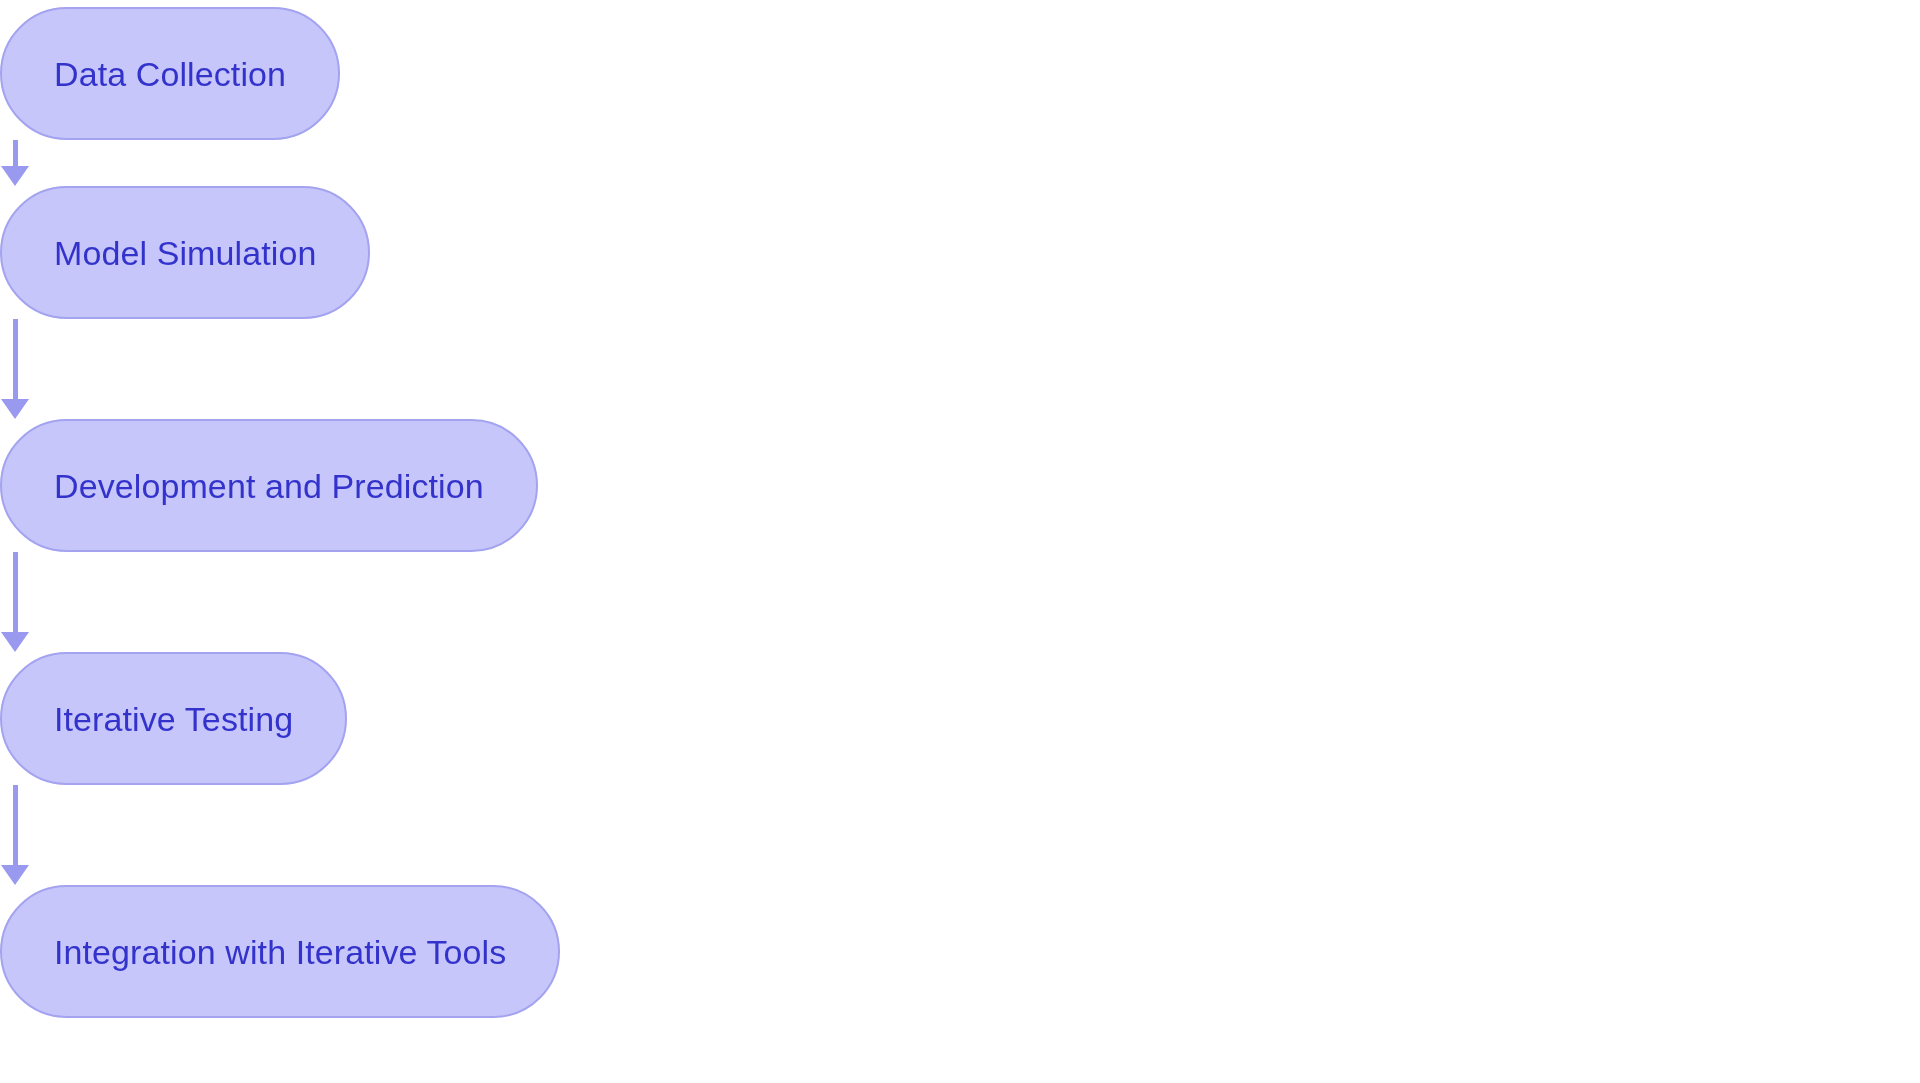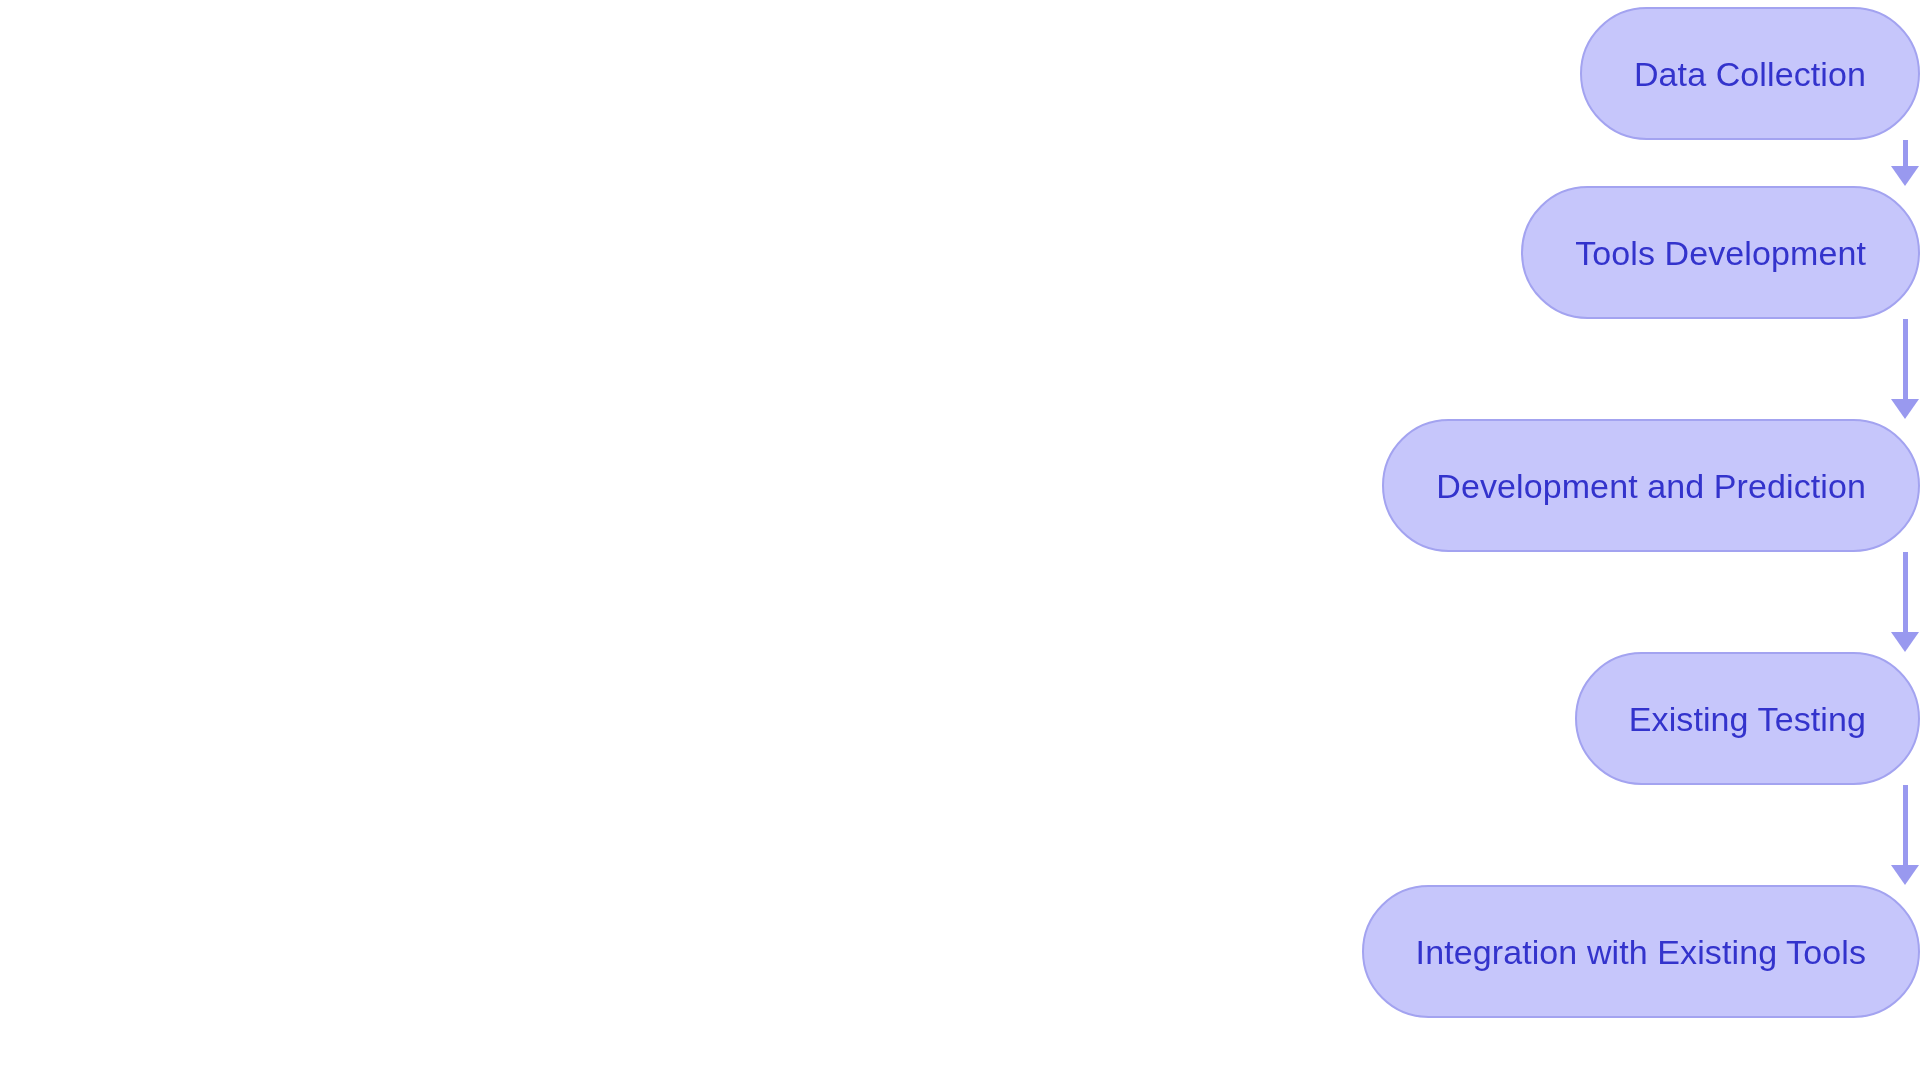--- a/index.html
+++ b/index.html
@@ -15,21 +15,21 @@
     font-family: "Liberation Sans", "DejaVu Sans", sans-serif;
   }
 
   #flowchart-canvas {
     position: relative;
     width: 1920px;
     height: 1083px;
     background: #ffffff;
     display: flex;
     flex-direction: column;
-    align-items: flex-end;
+    align-items: flex-start;
     justify-content: flex-start;
   }
 
   .flow-node {
     box-sizing: border-box;
     height: 133px;
     border-radius: 999px;
     background: #c6c6fb;
     border: 2px solid #a3a3f0;
     display: flex;
@@ -97,43 +97,43 @@
   <div class="flow-node">
     <span class="flow-node-label">Data Collection</span>
   </div>
 
   <div class="flow-connector gap-1">
     <div class="flow-connector-line"></div>
     <div class="flow-connector-arrow"></div>
   </div>
 
   <div class="flow-node">
-    <span class="flow-node-label">Tools Development</span>
+    <span class="flow-node-label">Model Simulation</span>
   </div>
 
   <div class="flow-connector gap-2">
     <div class="flow-connector-line"></div>
     <div class="flow-connector-arrow"></div>
   </div>
 
   <div class="flow-node">
     <span class="flow-node-label">Development and Prediction</span>
   </div>
 
   <div class="flow-connector gap-3">
     <div class="flow-connector-line"></div>
     <div class="flow-connector-arrow"></div>
   </div>
 
   <div class="flow-node">
-    <span class="flow-node-label">Existing Testing</span>
+    <span class="flow-node-label">Iterative Testing</span>
   </div>
 
   <div class="flow-connector gap-4">
     <div class="flow-connector-line"></div>
     <div class="flow-connector-arrow"></div>
   </div>
 
   <div class="flow-node">
-    <span class="flow-node-label">Integration with Existing Tools</span>
+    <span class="flow-node-label">Integration with Iterative Tools</span>
   </div>
 
 </div>
 
 </body></html>

